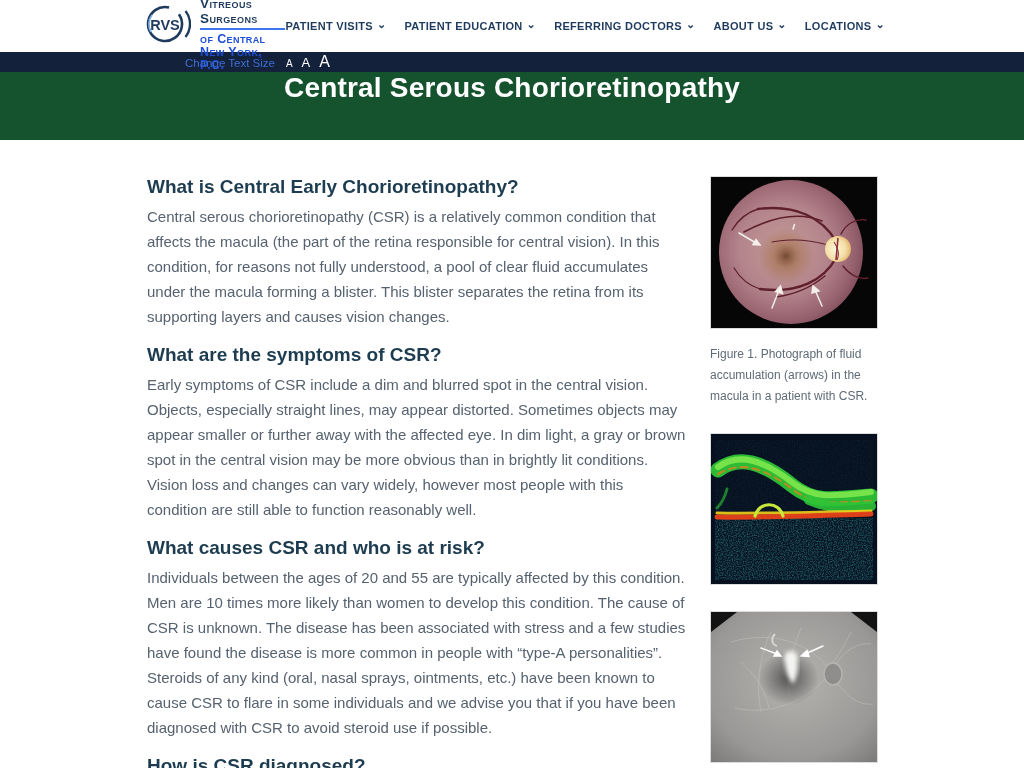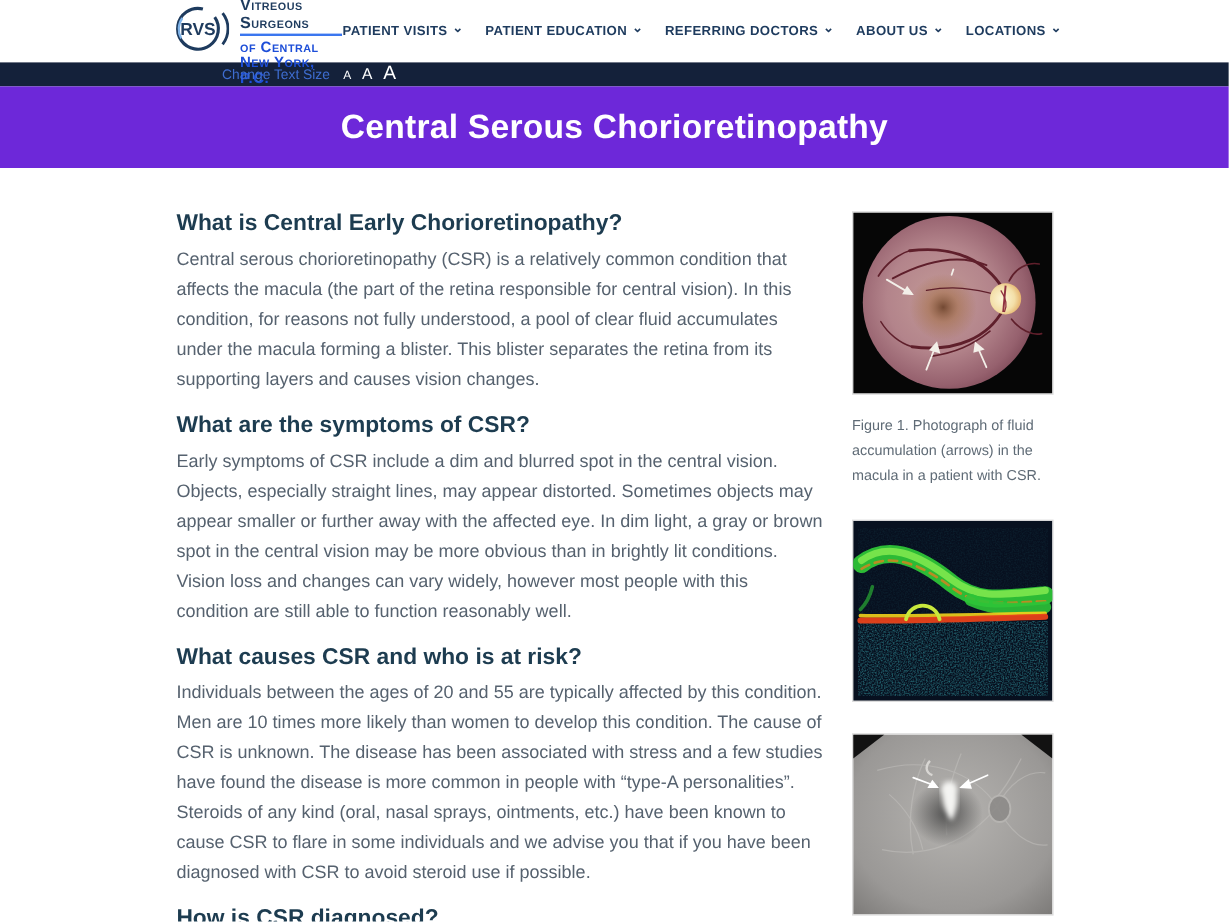--- a/index.html
+++ b/index.html
@@ -38,21 +38,21 @@
     height:20px; background:#14213a; display:flex; align-items:center;
     justify-content:space-between; padding:0 143px 0 145px;
   }
   .tagline { color:#3e6dd0; font-size:11.5px; }
   .textsize { display:flex; align-items:baseline; gap:9px;margin-left:40px; }
   .textsize-label { color:#3e6dd0; font-size:11.5px; margin-right:2px; }
   .ts-btn { color:#ffffff; cursor:pointer; line-height:1; }
   .ts-s { font-size:10px; } .ts-m { font-size:13px; } .ts-l { font-size:16px; }
 
   
-  .banner { height:68px; background:#6d28d9; display:flex; align-items:center; justify-content:center; }
+  .banner { height:68px; background:#14532d; display:flex; align-items:flex-start; justify-content:center; }
   .banner h1 { margin:0; color:#fff; font-size:28px; font-weight:bold; letter-spacing:.2px; }
 
   
   .main { display:flex; gap:23px; padding:36px 146px 0 147px; }
   article { width:540px; }
   article h2 {
     font-size:19px; font-weight:bold; color:#1d3c50; margin:15px 0 6px; line-height:22px;
   }
   article section:first-child h2 { margin-top:0; }
   article p { font-size:15px; line-height:25px; color:#56626f; margin:0; }

